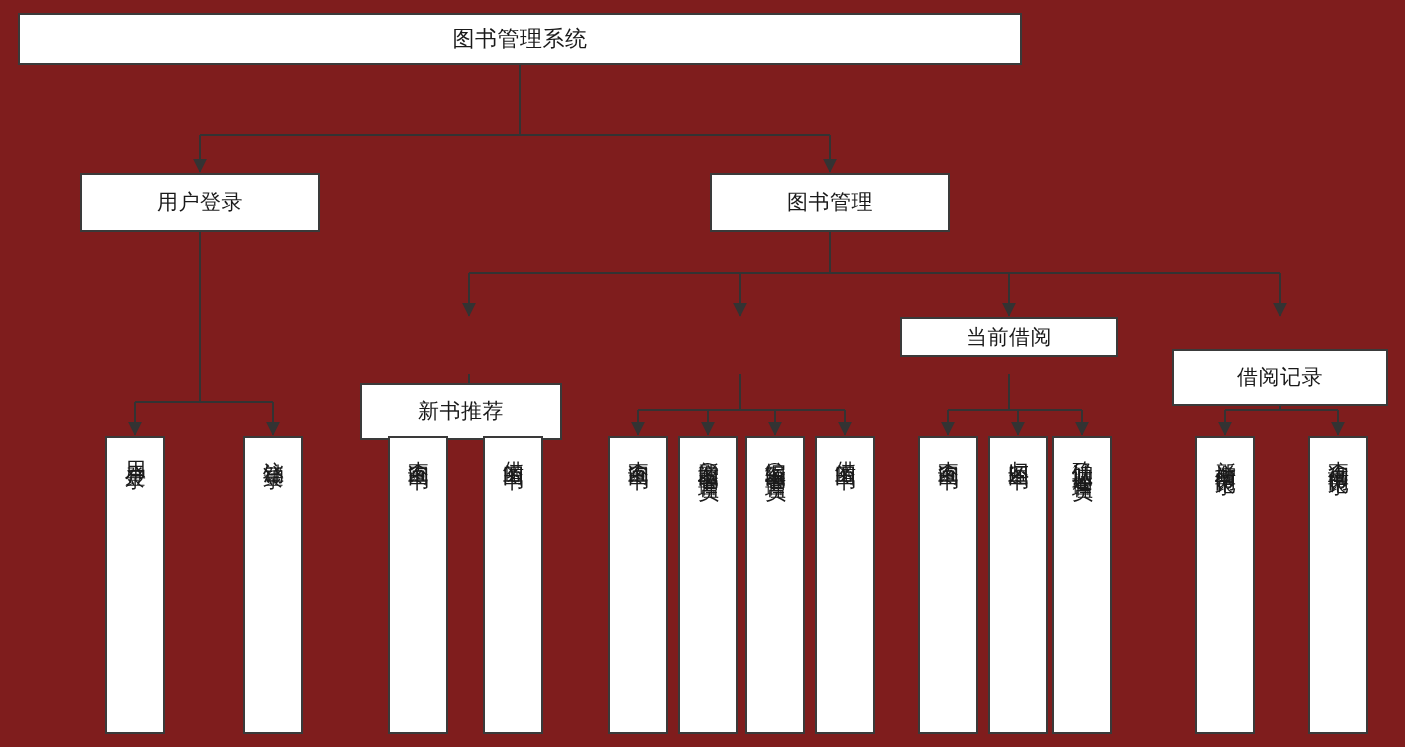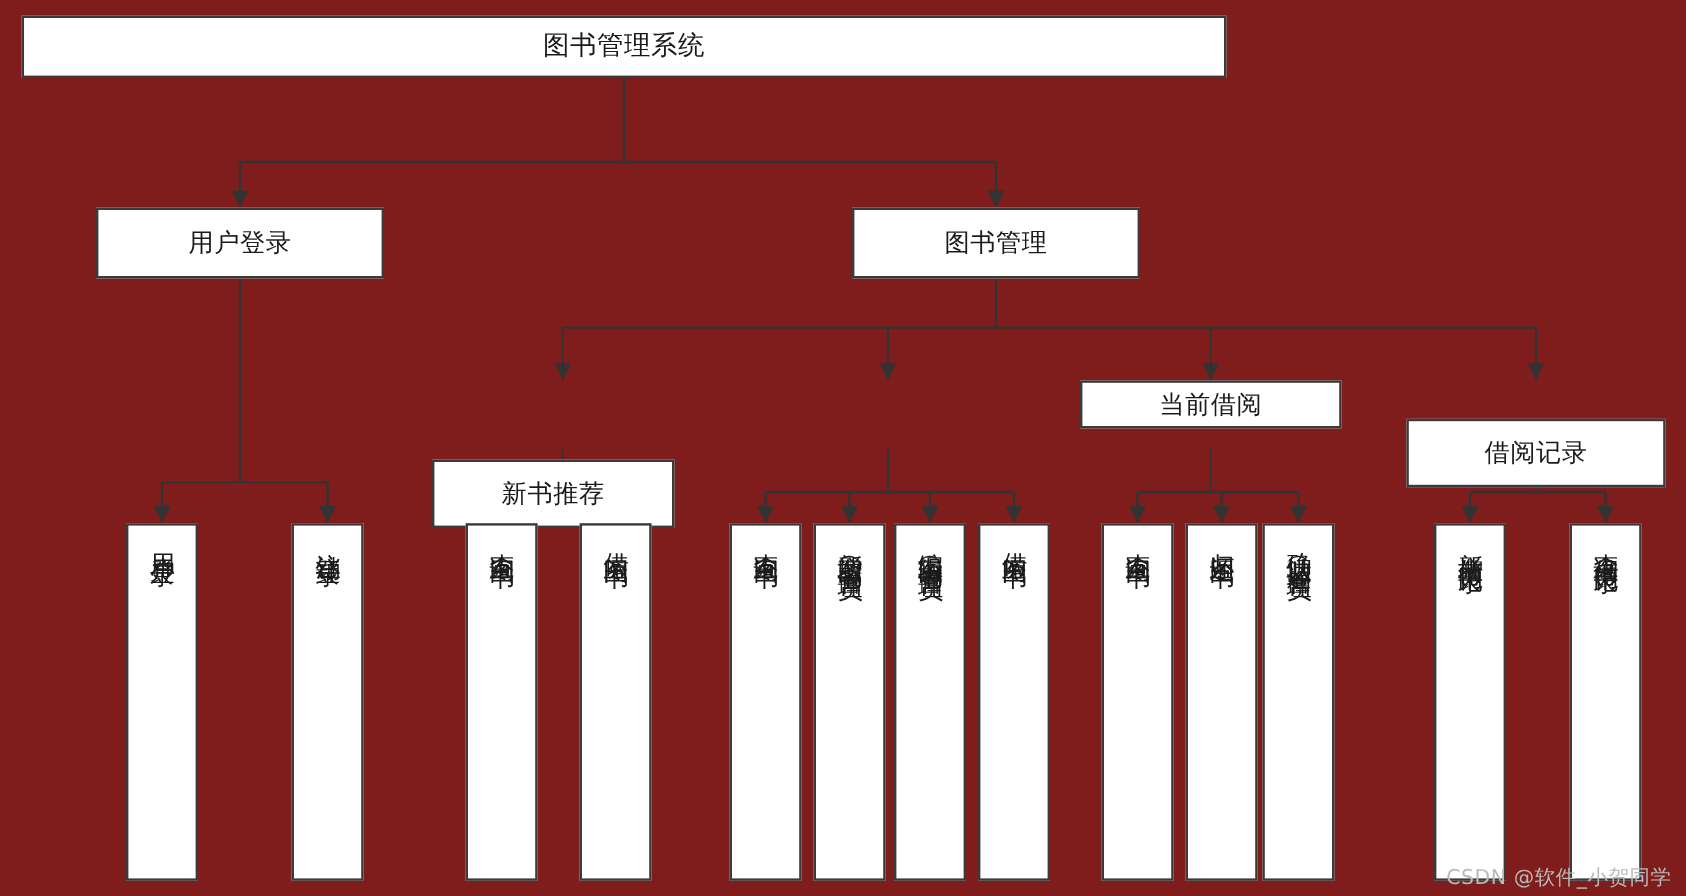--- a/index.html
+++ b/index.html
@@ -190,15 +190,14 @@
   </div>
 
   <div class="node v" id="n-leaf_add_record" style="left:1195px; top:436px; width:60px; height:298px;">
     <span class="label">新增借阅记录</span>
   </div>
 
   <div class="node v" id="n-leaf_query_record" style="left:1308px; top:436px; width:60px; height:298px;">
     <span class="label">查询借阅记录</span>
   </div>
 
-  <div id="watermark">CSDN @软件_小贺同学</div>
 
 </div>
 
 </body></html>

